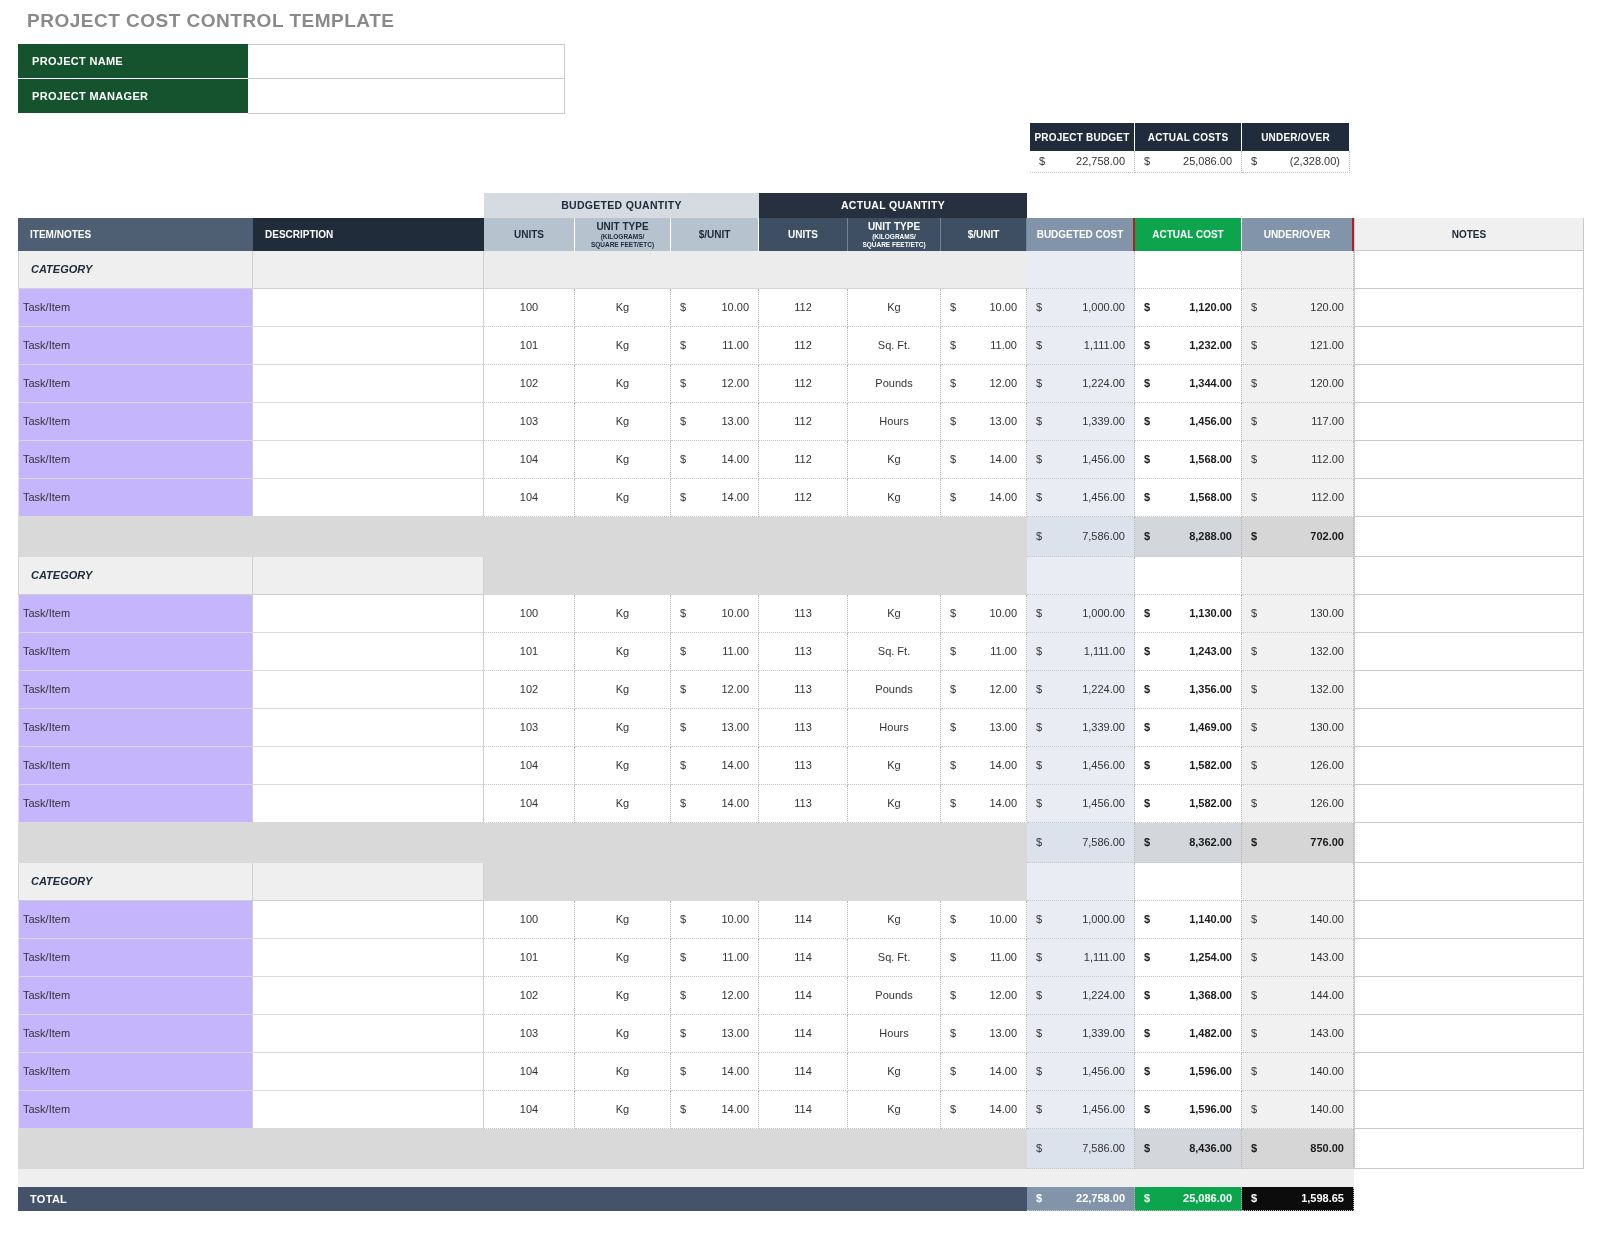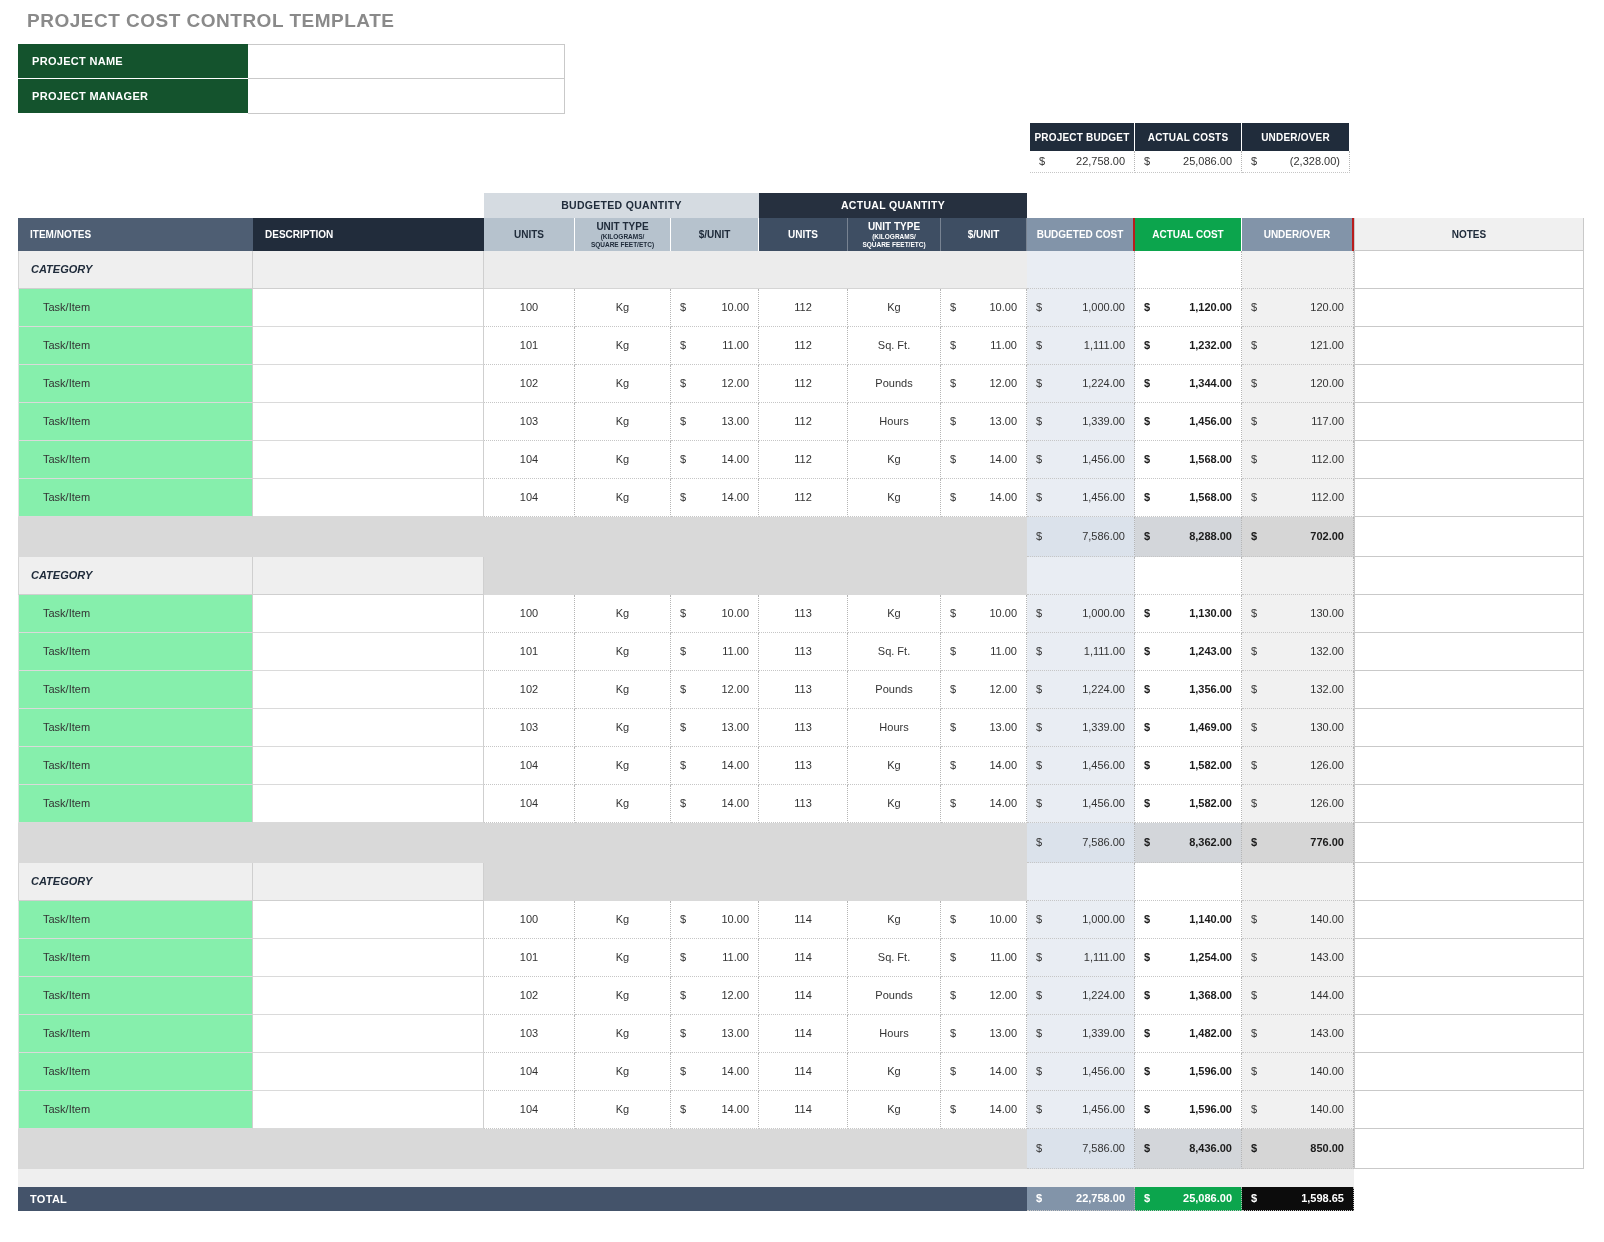--- a/index.html
+++ b/index.html
@@ -29,21 +29,21 @@
   .hd.item{background:#4e5e73;}
   .hd.item2{background:#212c3b;}
   .hd.lt{background:#b6c2cd;color:#202c3b;border-right:1px solid #fff;flex-direction:column;justify-content:center;}
   .hd.dk{background:#3e4e63;color:#fff;border-right:1px solid rgba(255,255,255,.3);flex-direction:column;justify-content:center;}
   .uts{font-size:6.5px;font-weight:bold;white-space:pre-line;text-align:center;line-height:1.15;margin-top:1px;}
   .hd.bch,.hd.uoh{background:#8294a9;color:#fff;border-right:2px solid #b91c1c;}
   .hd.ach{background:#0ca54d;color:#fff;border-right:1px solid #fff;}
   .hd.nth{background:#f0f0f0;color:#202c3b;border:1px solid #c9c9c9;border-top:none;}
   
   .h38{height:38px;}.h40{height:40px;}
-  .tl{justify-content:flex-start;padding-left:24px;background:#86efac;
+  .tl{justify-content:flex-start;padding-left:4px;background:#c4b5fd;
       border-right:1px solid #cfcfcf;border-bottom:1px solid #dadada;border-left:1px solid #e3e3e3;}
   .dsc{background:#fff;border-right:1px solid #cfcfcf;border-bottom:1px solid #dadada;}
   .num{justify-content:center;background:#fff;border-right:1px dotted #b5b5b5;border-bottom:1px dotted #c6c6c6;}
   .money{justify-content:space-between;padding:0 9px;background:#fff;
          border-right:1px dotted #b5b5b5;border-bottom:1px dotted #c6c6c6;}
   .money .cur{flex:0 0 auto;}
   .money .amt{text-align:right;}
   .b{font-weight:bold;color:#1c1c1c;}
   .bcost{background:#e9edf3;}
   .uo{background:#f1f1f1;}

